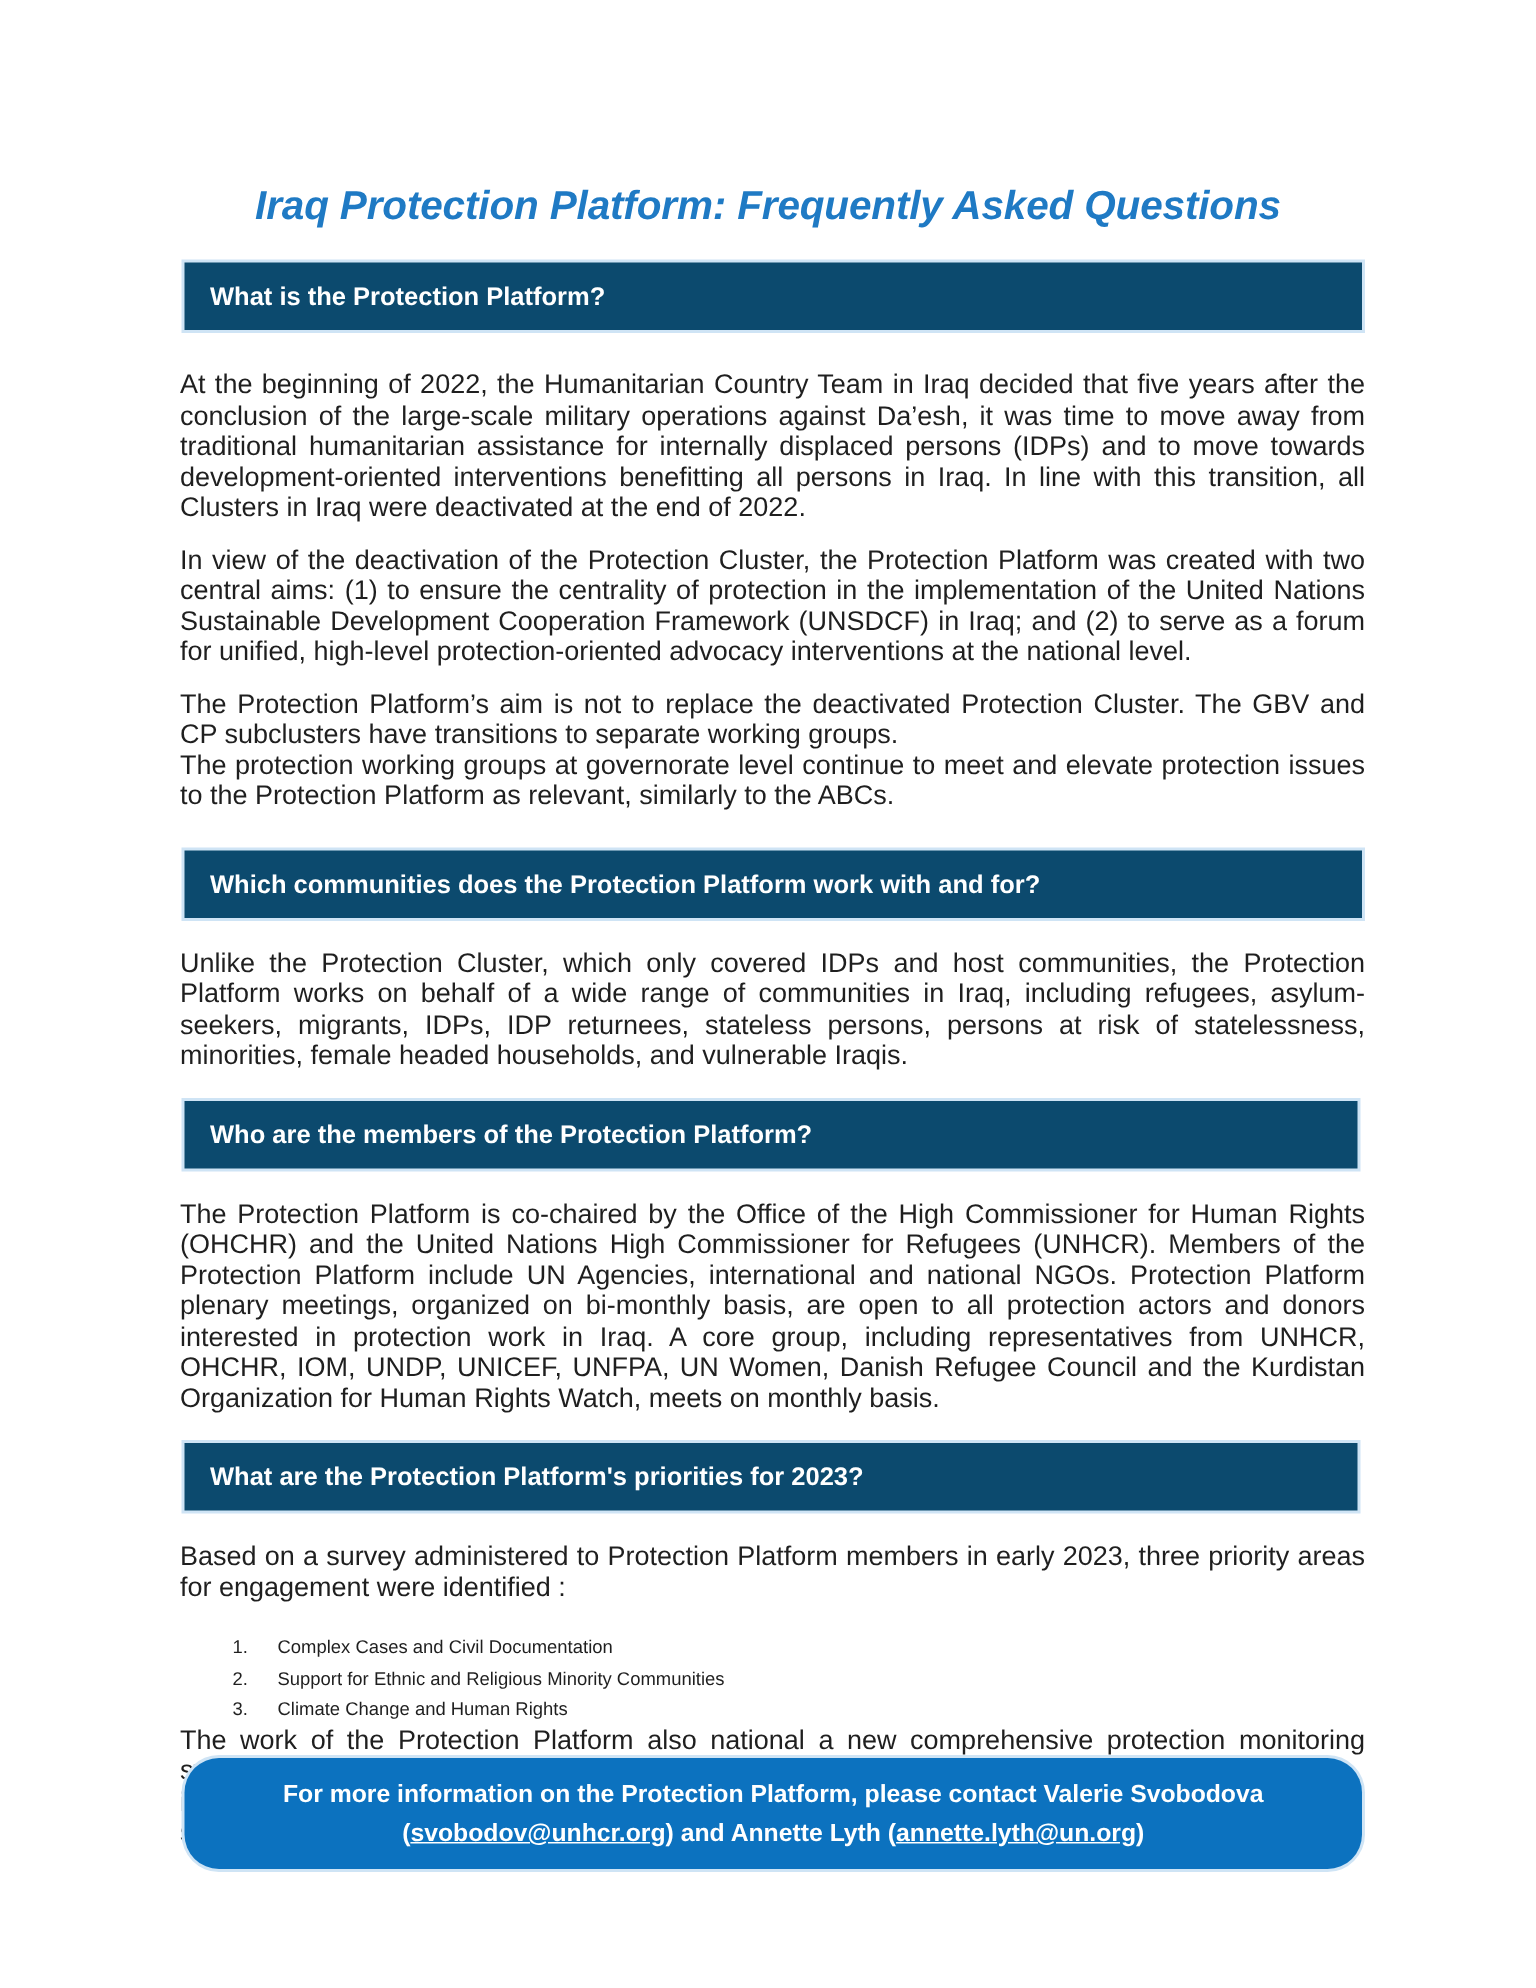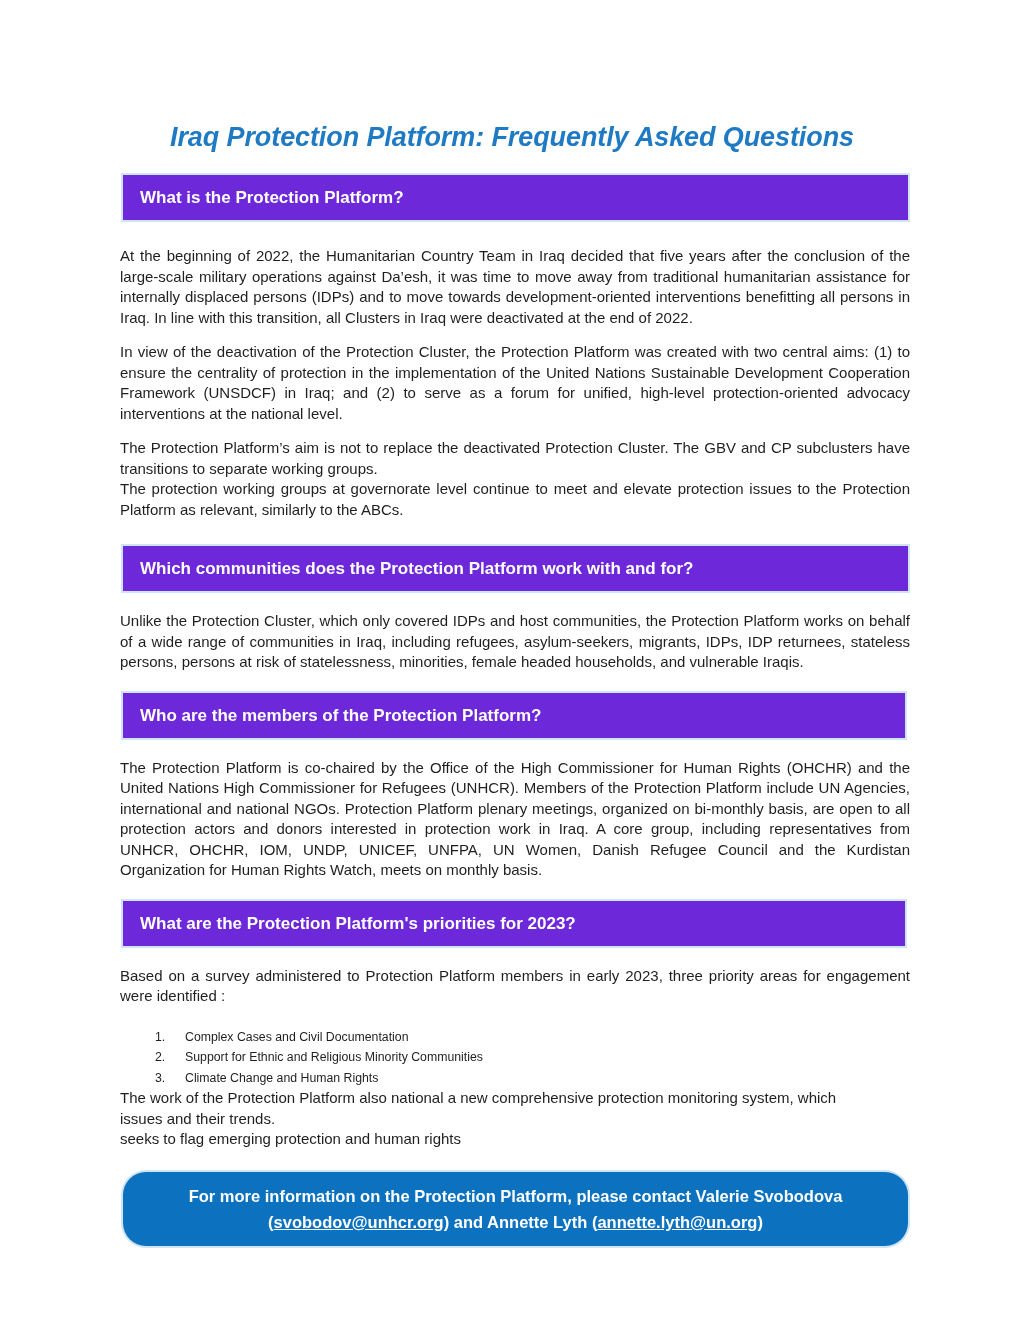--- a/index.html
+++ b/index.html
@@ -33,35 +33,35 @@
     letter-spacing: -0.1px;
     font-style: italic;
   }
   .content {
     position: absolute;
     left: 120px;
     top: 175px;
     width: 790px;
   }
   .banner {
-    background: #6d28d9;
+    background: #0c4a6e;
     color: #ffffff;
     font-weight: bold;
     font-size: 17px;
     height: 45px;
     line-height: 45px;
     padding-left: 17px;
     box-sizing: border-box;
     box-shadow: 0 0 0 2px #cfe4f5;
     margin-left: 3px;
     width: 785px;
   }
   .banner.narrow { width: 782px; }
   .para {
-    font-size: 15px;
+    font-size: 18px;
     line-height: 20.5px;
     text-align: justify;
     color: #1f1f1f;
     margin: 0;
   }
   .gap-sm { height: 14px; }
   .gap-md { height: 20px; }
   .gap-lg { height: 26px; }
   ol.priorities {
     margin: 0;

